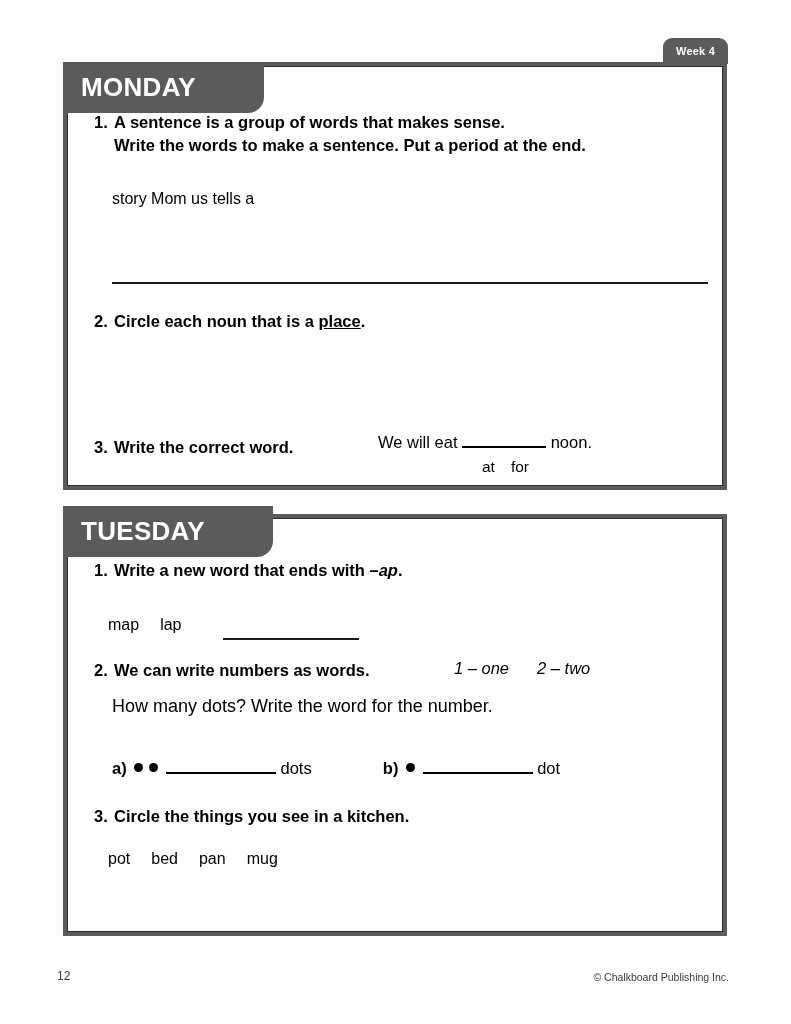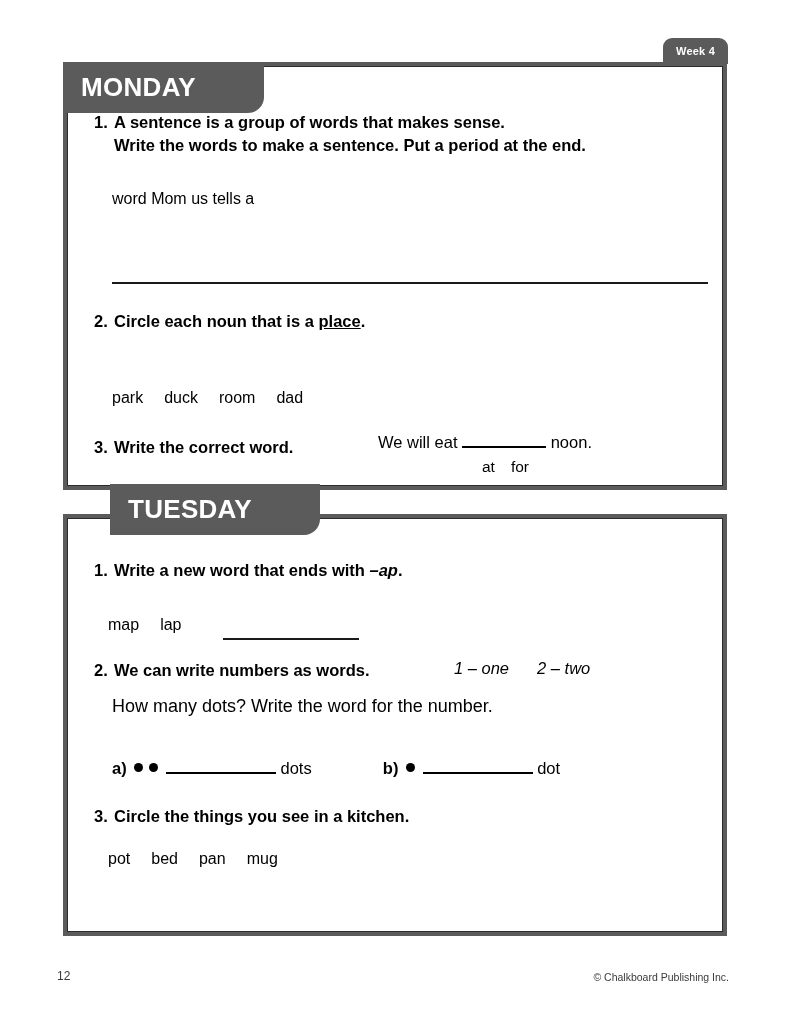--- a/index.html
+++ b/index.html
@@ -67,21 +67,21 @@
     color: #ffffff;
     font-size: 26px;
     font-weight: bold;
     letter-spacing: .3px;
     padding: 12px 68px 13px 18px;
     border-radius: 0 0 16px 0;
     z-index: 4;
     line-height: 1;
   }
   #monday-label { top: 62px; }
-  #tuesday-label{ top: 484px; margin-left: 47px; }
+  #tuesday-label{ top: 506px; }
 
   .q {
     display: flex;
     align-items: baseline;
   }
   .q-num {
     font-weight: bold;
     font-size: 16.5px;
     width: 20px;
     flex: none;
@@ -198,34 +198,31 @@
     <div class="day-box-inner">
 
       <div class="q" id="m-q1">
         <div class="q-num">1.</div>
         <div class="q-body">
           <div>A sentence is a group of words that makes sense.</div>
           <div>Write the words to make a sentence. Put a period at the end.</div>
         </div>
       </div>
 
-      <div class="answer-words" id="m-q1-words">word Mom us tells a</div>
+      <div class="answer-words" id="m-q1-words">story Mom us tells a</div>
 
       <div class="write-line" id="m-q1-line"></div>
 
       <div class="q" id="m-q2">
         <div class="q-num">2.</div>
         <div class="q-body">
           <div><span>Circle each noun that is a </span><u>place</u><span>.</span></div>
         </div>
       </div>
 
-      <div class="answer-words" id="m-q2-words">
-        <span>park</span><span>duck</span><span>room</span><span>dad</span>
-      </div>
 
       <div class="q" id="m-q3">
         <div class="q-num">3.</div>
         <div class="q-body">
           <div>Write the correct word.</div>
         </div>
       </div>
 
       <div class="fill-group">
         <div class="fill-line1">

